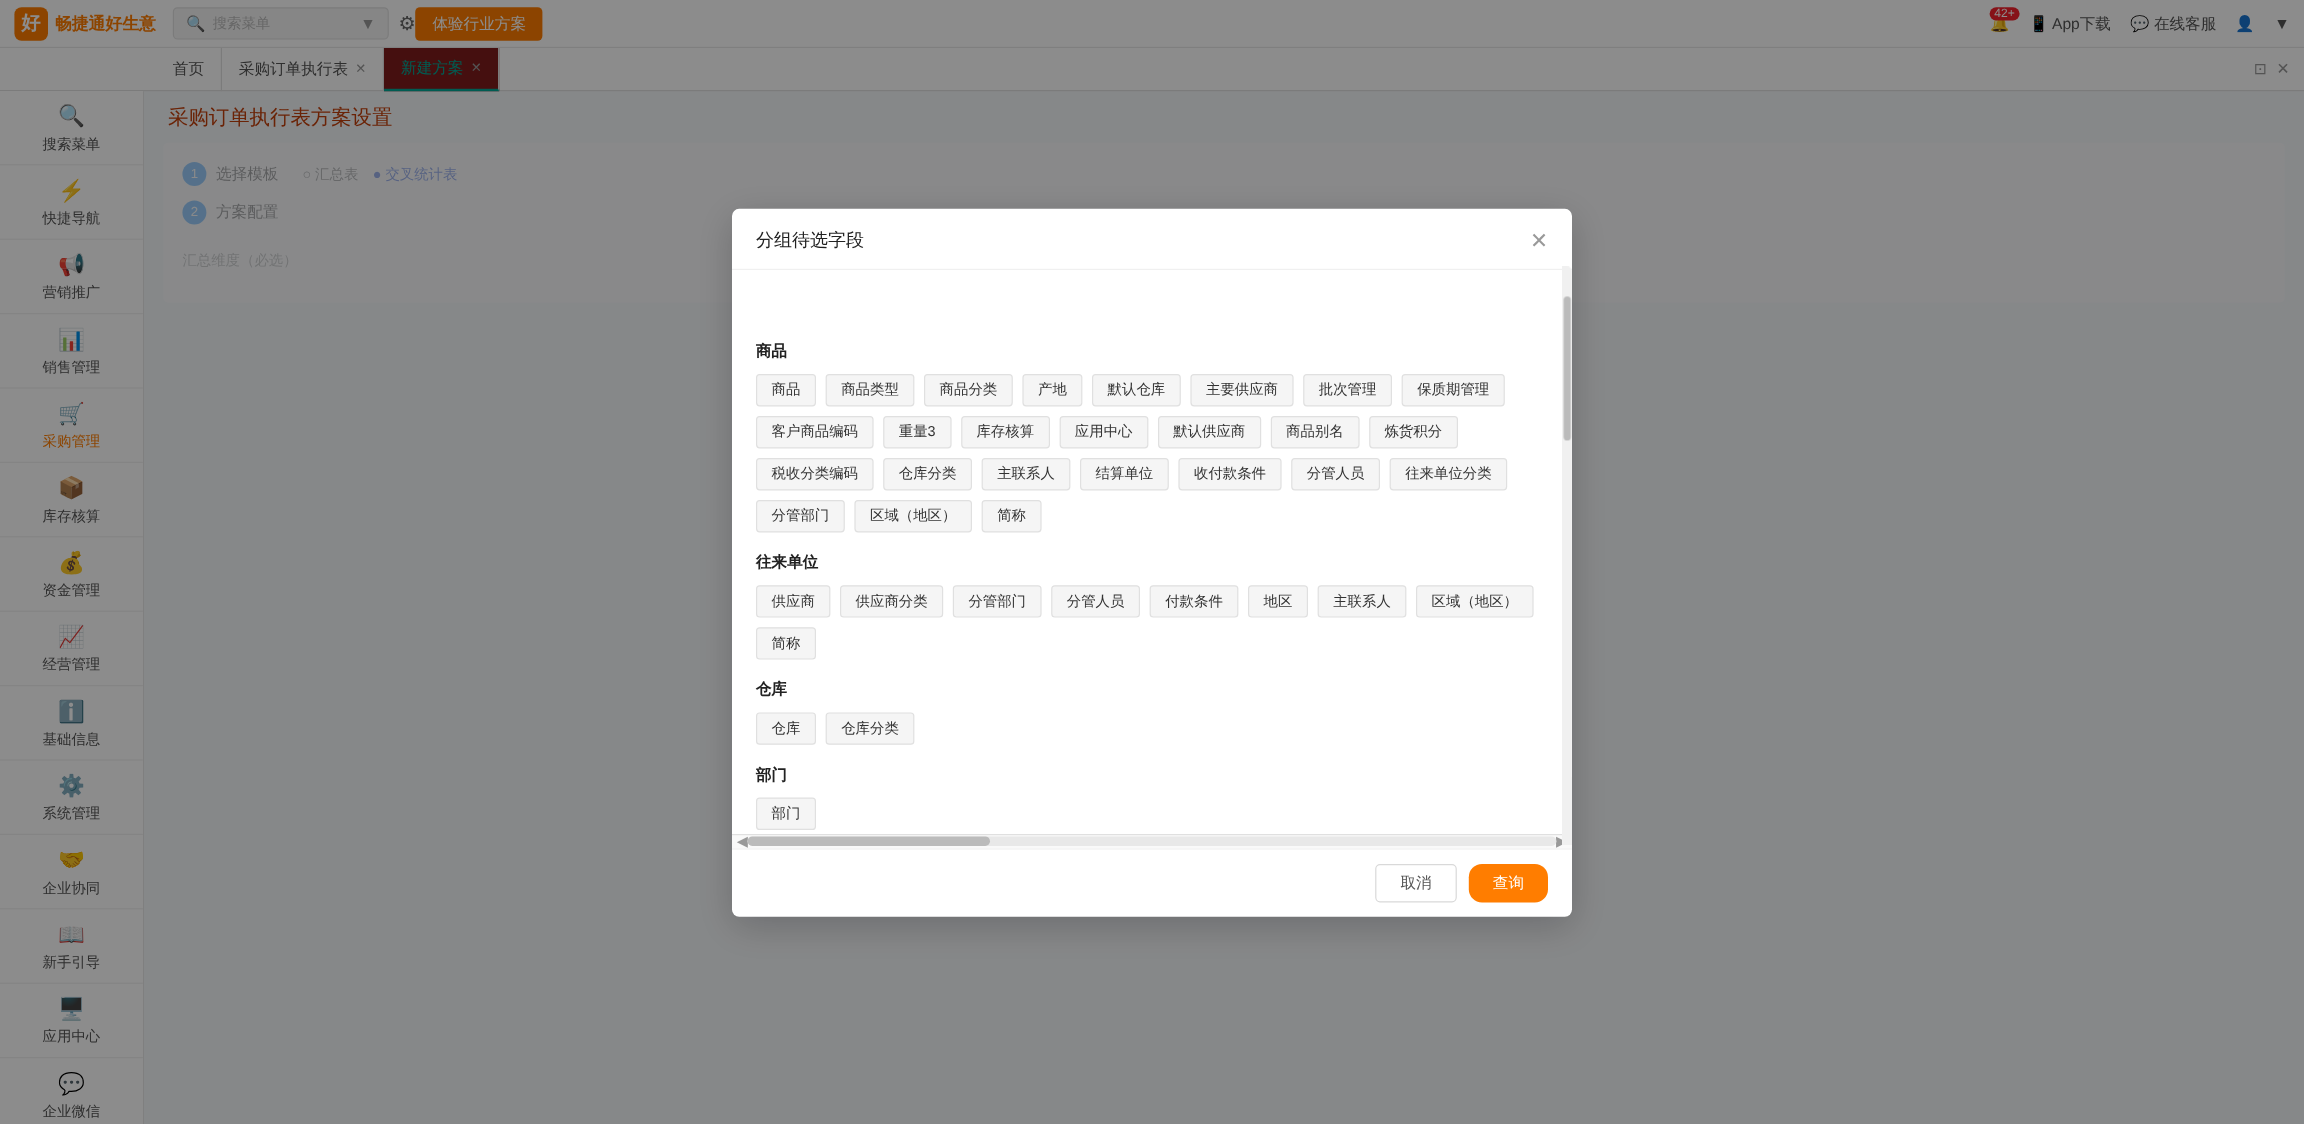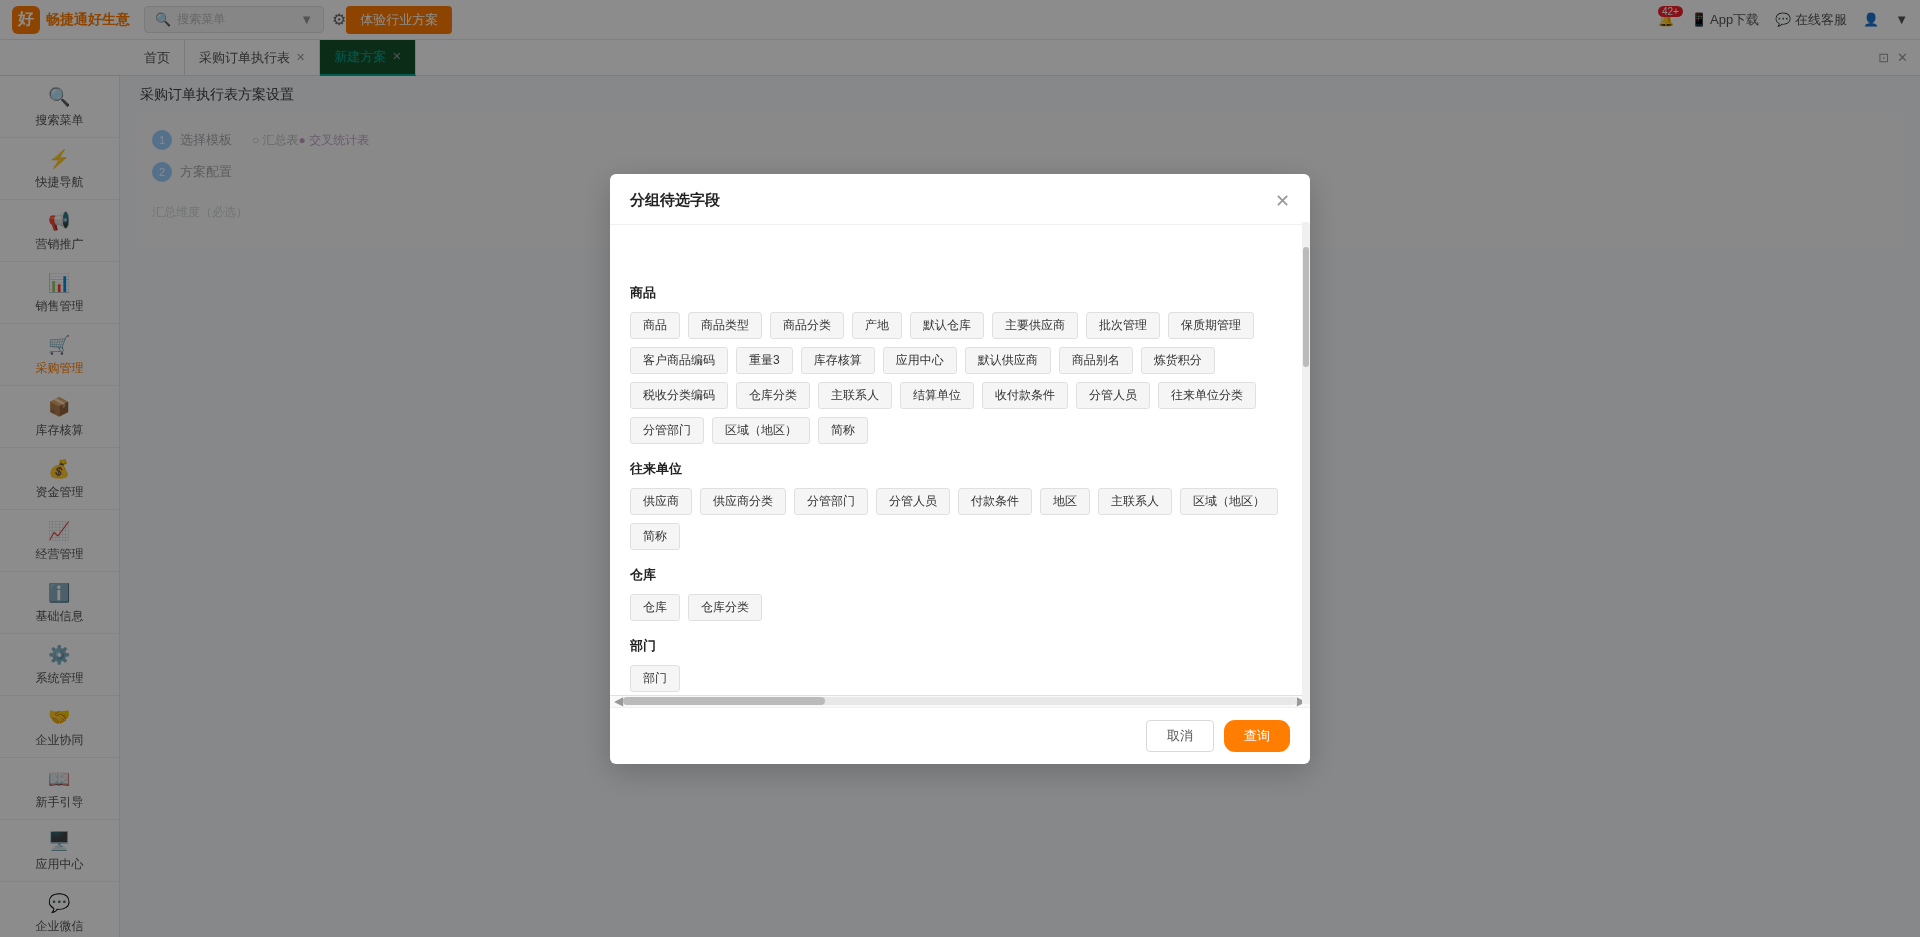--- a/index.html
+++ b/index.html
@@ -74,21 +74,21 @@
     .tab-item {
       height: 36px;
       display: flex; align-items: center;
       padding: 0 14px;
       border-right: 1px solid #e0e0e0;
       cursor: pointer;
       color: #555; font-size: 13px;
       gap: 6px;
     }
     .tab-item.active {
-      background: #14532d;
+      background: #7f1d1d;
       color: #00a896;
       border-bottom: 2px solid #00a896;
     }
     .tab-close { color: #999; font-size: 11px; cursor: pointer; }
 
     
     .sidebar {
       position: fixed; top: 76px; left: 0;
       width: 120px; bottom: 0;
       background: #fff;
@@ -111,21 +111,21 @@
     .main-content {
       position: fixed;
       top: 76px; left: 120px; right: 0; bottom: 0;
       background: #f5f7fa;
       overflow: auto;
     }
 
     
     .breadcrumb {
       padding: 10px 20px;
-      font-size: 14px; color: #404040;
+      font-size: 17px; color: #c2410c;
     }
 
     
     .form-section {
       background: #fff;
       margin: 0 16px;
       padding: 16px;
       border-radius: 4px;
       opacity: 0.5;
     }
@@ -150,21 +150,21 @@
       width: 700px;
       max-height: 590px;
       display: flex; flex-direction: column;
       box-shadow: 0 8px 32px rgba(0,0,0,0.2);
     }
     .modal-header {
       display: flex; align-items: center; justify-content: space-between;
       padding: 16px 20px 12px;
       border-bottom: 1px solid #f0f0f0;
     }
-    .modal-title { font-size: 15px; font-weight: 700; color: #222; }
+    .modal-title { font-size: 15px; font-weight: 400; color: #222; }
     .modal-close { cursor: pointer; color: #999; font-size: 18px; }
     .modal-body {
       flex: 1; overflow-y: auto; padding: 16px 20px; margin-top: 37px;
     }
     .modal-footer {
       display: flex; justify-content: flex-end;
       padding: 12px 20px;
       border-top: 1px solid #f0f0f0;
       gap: 10px;
     }
@@ -322,21 +322,21 @@
 
 </div>
 
 <div class="main-content">
   <div class="breadcrumb">采购订单执行表方案设置</div>
   <div class="form-section" style="opacity:0.4;">
     <div style="display:flex; align-items:center; margin-bottom:12px;">
       <span class="step-badge">1</span>
       <span>选择模板</span>
       <span style="margin-left:20px;font-size:12px;color:#666;">○ 汇总表</span>
-      <span style="font-size:12px;color:#701a75;">● 交叉统计表</span>
+      <span style="margin-left:12px;font-size:12px;color:#1d4ed8;">● 交叉统计表</span>
     </div>
     <div style="display:flex; align-items:center; margin-bottom:12px;">
       <span class="step-badge">2</span>
       <span>方案配置</span>
     </div>
     <div style="padding:10px 0; color:#999; font-size:12px;">
       汇总维度（必选）
     </div>
   </div>
 </div>

